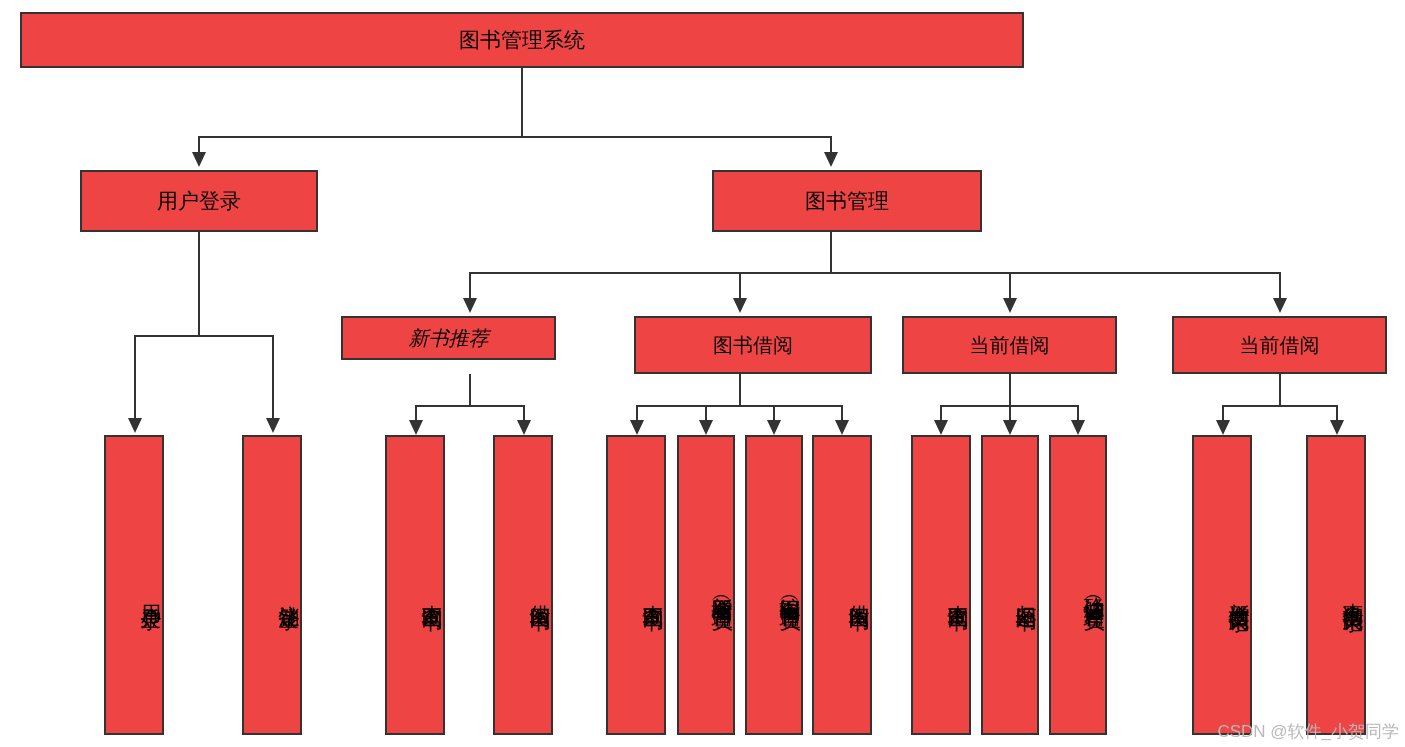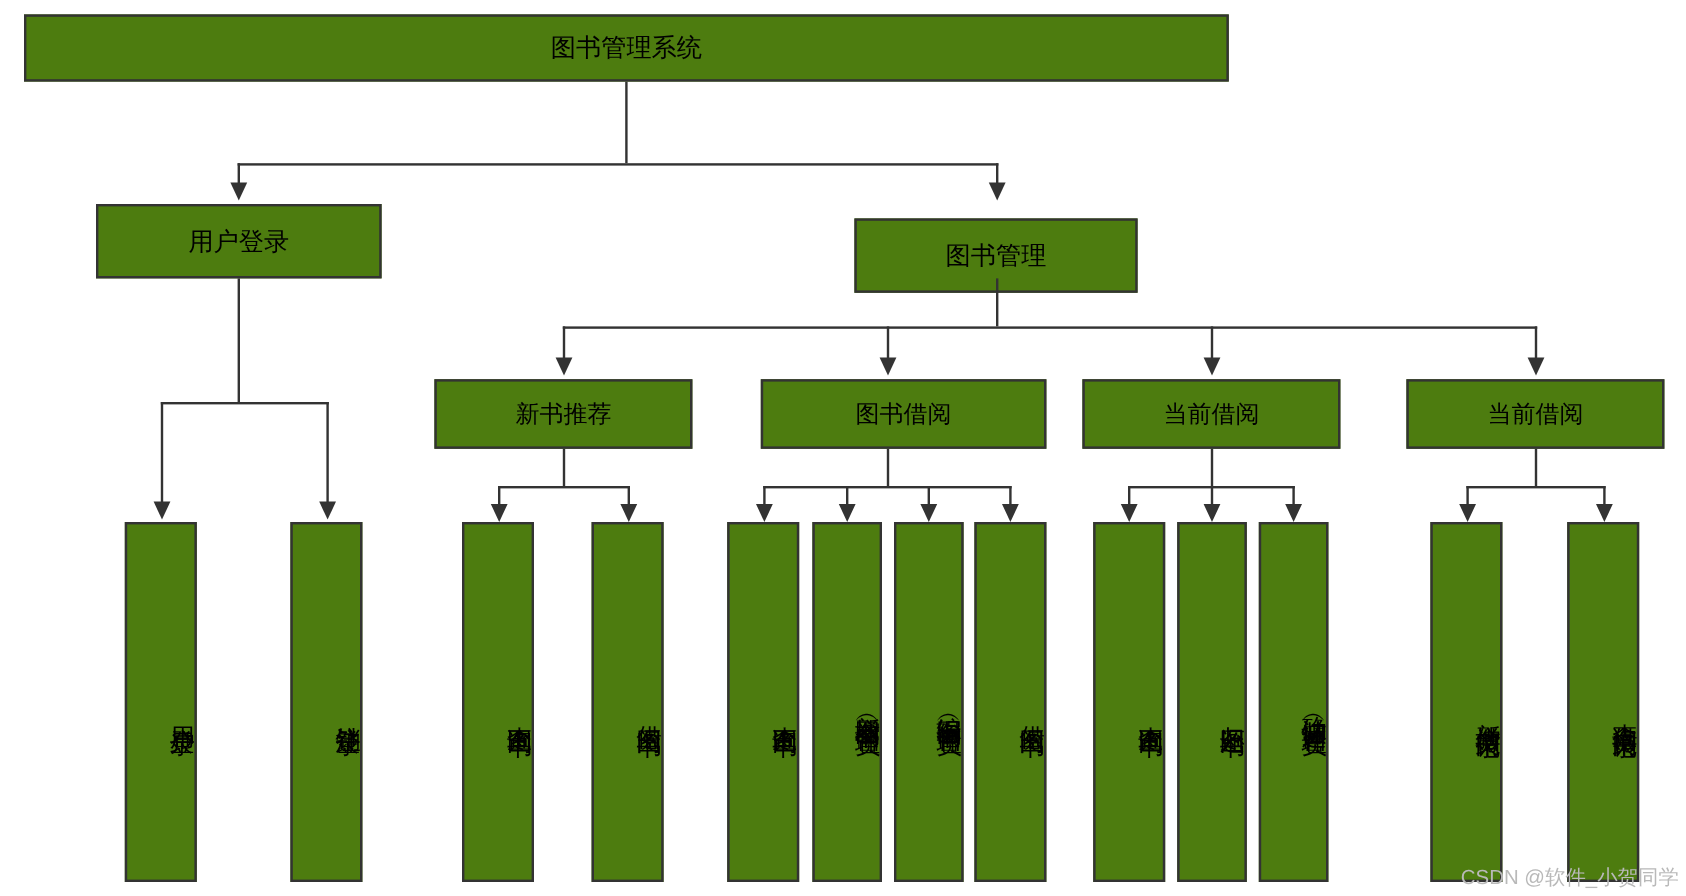--- a/index.html
+++ b/index.html
@@ -16,21 +16,21 @@
     height: 747px;
     background: #ffffff;
     overflow: hidden;
   }
 
   
   .node {
     position: absolute;
     box-sizing: border-box;
     border: 2px solid #333333;
-    background: #4d7c0f;
+    background: #ef4444;
     display: flex;
     align-items: center;
     justify-content: center;
     color: #000000;
     text-align: center;
   }
   .node.root       { font-size: 21px; }
   .node.level2     { font-size: 21px; }
   .node.level3     { font-size: 20px; }
 
@@ -88,21 +88,21 @@
   <div class="ln h" style="left:198px; top:136px; width:634px;"></div>
 
   <div class="ln v" style="left:198px; top:136px; height:18px;"></div>
   <div class="arrow" style="left:192px; top:152px;"></div>
 
   <div class="ln v" style="left:830px; top:136px; height:18px;"></div>
   <div class="arrow" style="left:824px; top:152px;"></div>
 
   <div class="node level2" style="left:80px; top:170px; width:238px; height:62px;">用户登录</div>
 
-  <div class="node level2" style="left:712px; top:170px; width:236px; height:62px;margin-top:12px;">图书管理</div>
+  <div class="node level2" style="left:712px; top:170px; width:270px; height:62px;">图书管理</div>
 
   <div class="ln v" style="left:198px; top:232px; height:103px;"></div>
   <div class="ln h" style="left:134px; top:335px; width:140px;"></div>
   <div class="ln v" style="left:134px; top:335px; height:85px;"></div>
   <div class="arrow" style="left:128px; top:418px;"></div>
   <div class="ln v" style="left:272px; top:335px; height:85px;"></div>
   <div class="arrow" style="left:266px; top:418px;"></div>
 
   <div class="ln v" style="left:830px; top:232px; height:40px;"></div>
   <div class="ln h" style="left:469px; top:272px; width:812px;"></div>
@@ -112,21 +112,21 @@
 
   <div class="ln v" style="left:739px; top:272px; height:28px;"></div>
   <div class="arrow" style="left:733px; top:298px;"></div>
 
   <div class="ln v" style="left:1009px; top:272px; height:28px;"></div>
   <div class="arrow" style="left:1003px; top:298px;"></div>
 
   <div class="ln v" style="left:1279px; top:272px; height:28px;"></div>
   <div class="arrow" style="left:1273px; top:298px;"></div>
 
-  <div class="node level3" style="left:362px; top:316px; width:215px; height:58px;">新书推荐</div>
+  <div class="node level3" style="left:341px; top:316px; width:215px; height:44px;font-style:italic;">新书推荐</div>
 
   <div class="node level3" style="left:634px; top:316px; width:238px; height:58px;">图书借阅</div>
 
   <div class="node level3" style="left:902px; top:316px; width:215px; height:58px;font-family:Liberation Mono, monospace;">当前借阅</div>
 
   <div class="node level3" style="left:1172px; top:316px; width:215px; height:58px;">当前借阅</div>
 
   <div class="ln v" style="left:469px; top:374px; height:31px;"></div>
   <div class="ln h" style="left:415px; top:405px; width:110px;"></div>
   <div class="ln v" style="left:415px; top:405px; height:17px;"></div>

